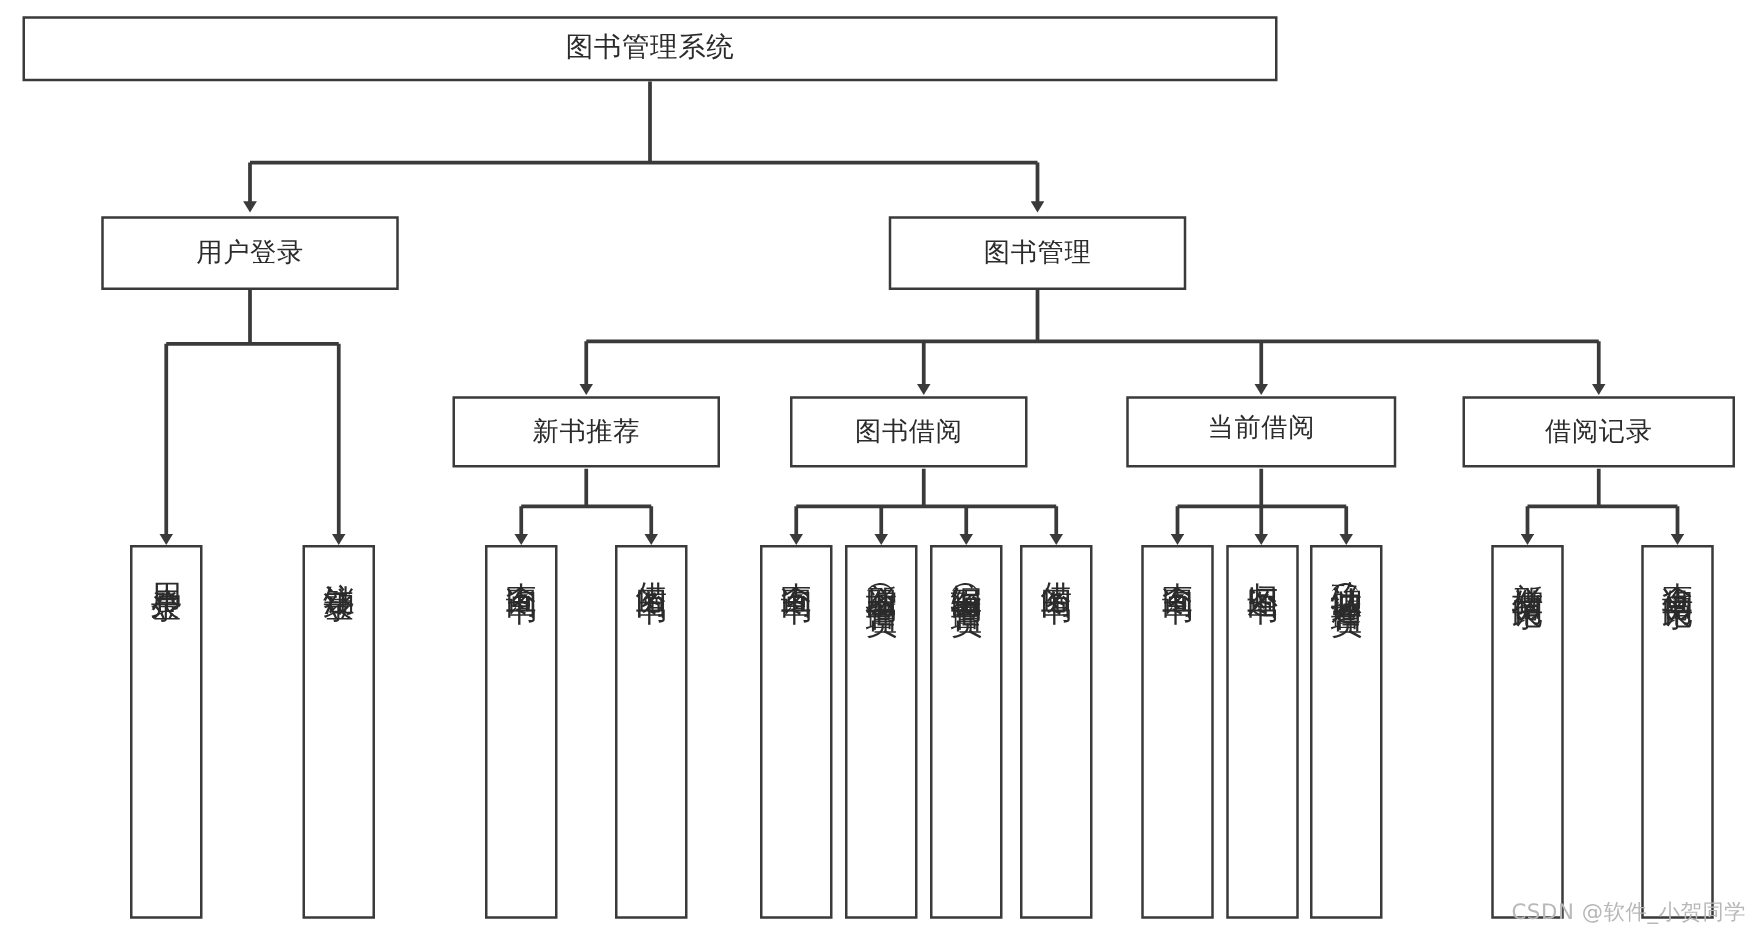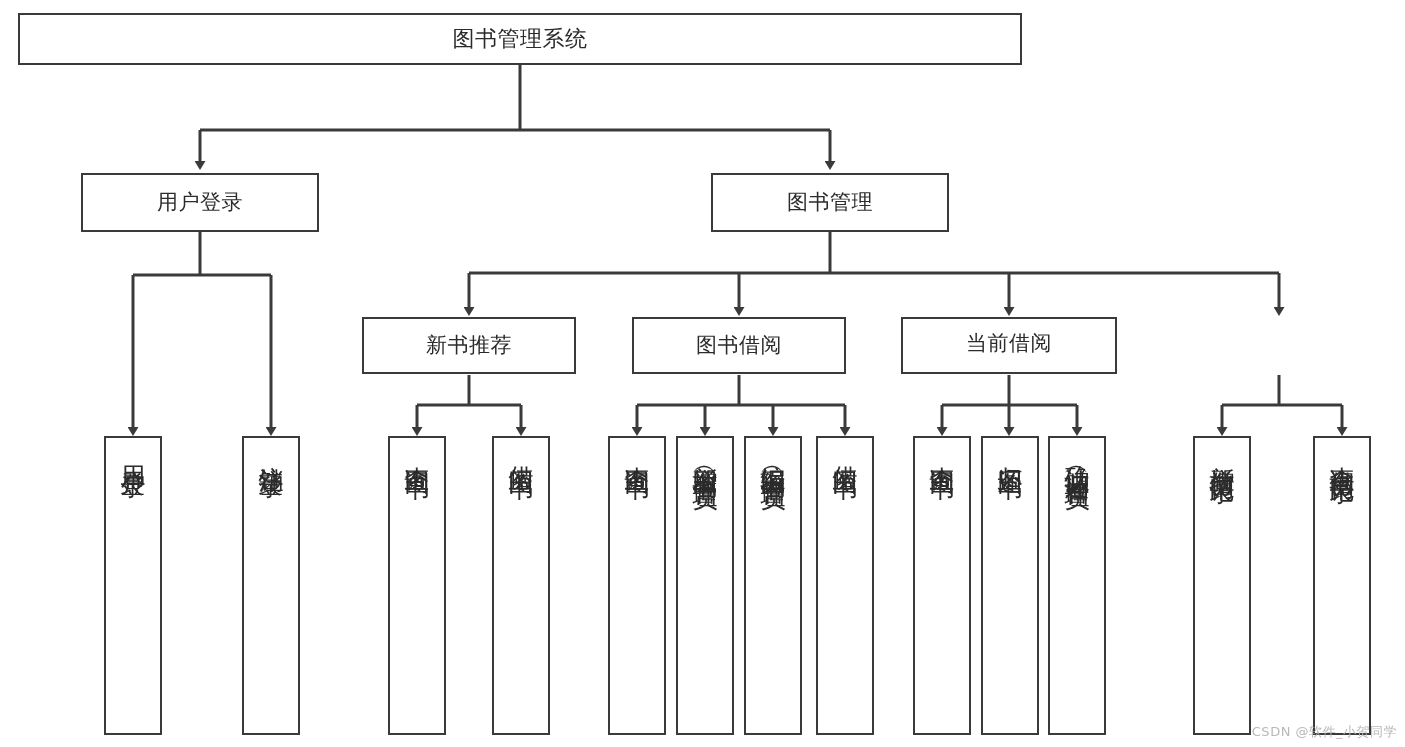--- a/index.html
+++ b/index.html
@@ -59,21 +59,21 @@
     text-orientation: upright;
     font-size: 25px;
     line-height: 1.0;
     letter-spacing: 3px;
     white-space: nowrap;
   }
   .watermark {
     position: absolute;
     right: 8px;
     bottom: 6px;
-    font-size: 13px;
+    font-size: 17px;
     color: #b8b8b8;
     z-index: 5;
     white-space: nowrap;
     letter-spacing: 0.5px;
   }
 </style>
 </head>
 <body>
 
 <div id="canvas">
@@ -137,28 +137,31 @@
   </div>
 
   <div class="node h" style="left:362px; top:317px; width:214px; height:57px;">
     <span class="lbl">新书推荐</span>
   </div>
 
   <div class="node h" style="left:711px; top:173px; width:238px; height:59px;">
     <span class="lbl">图书管理</span>
   </div>
 
-  <div class="node h" style="left:632px; top:317px; width:214px; height:57px;">
+  <div class="node h" style="left:632px; top:317px; width:190px; height:57px;">
     <span class="lbl">图书借阅</span>
   </div>
 
   <div class="node h" style="left:901px; top:317px; width:216px; height:57px;font-family:Liberation Mono, monospace;">
     <span class="lbl">当前借阅</span>
   </div>
 
+  <div class="node h" style="left:1170px; top:317px; width:218px; height:57px;">
+    <span class="lbl">借阅记录</span>
+  </div>
 
   <div class="node v" style="left:104px; top:436px; width:58px; height:299px;">
     <span class="lbl">用户登录</span>
   </div>
 
   <div class="node v" style="left:242px; top:436px; width:58px; height:299px;">
     <span class="lbl">注销登录</span>
   </div>
 
   <div class="node v" style="left:388px; top:436px; width:58px; height:299px;">

